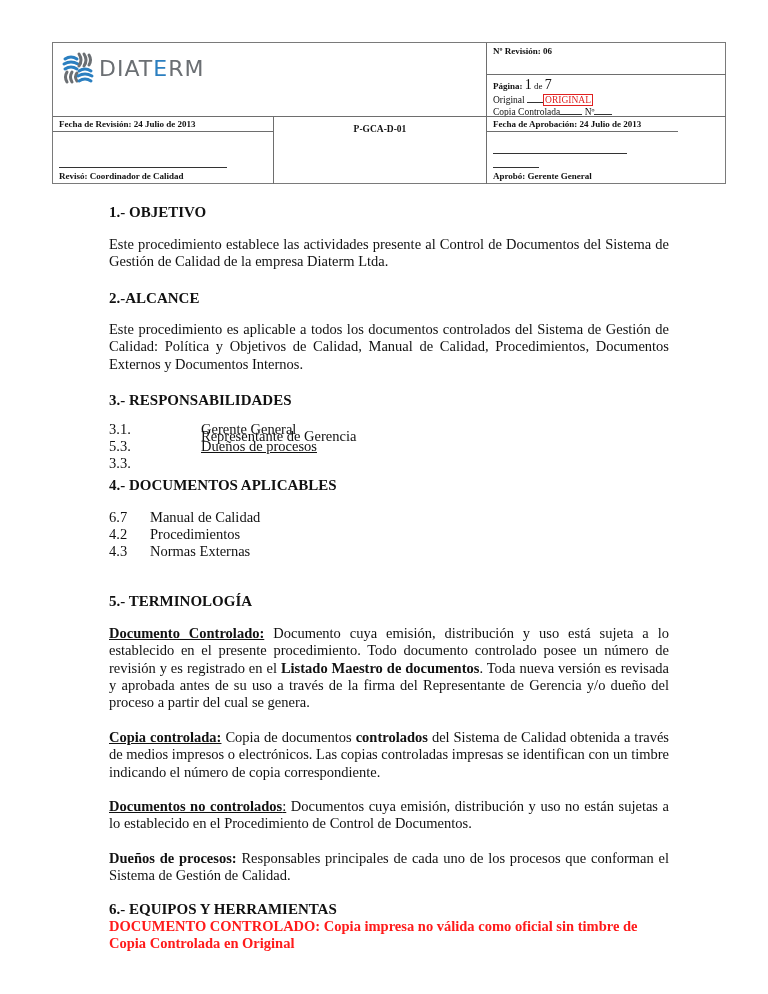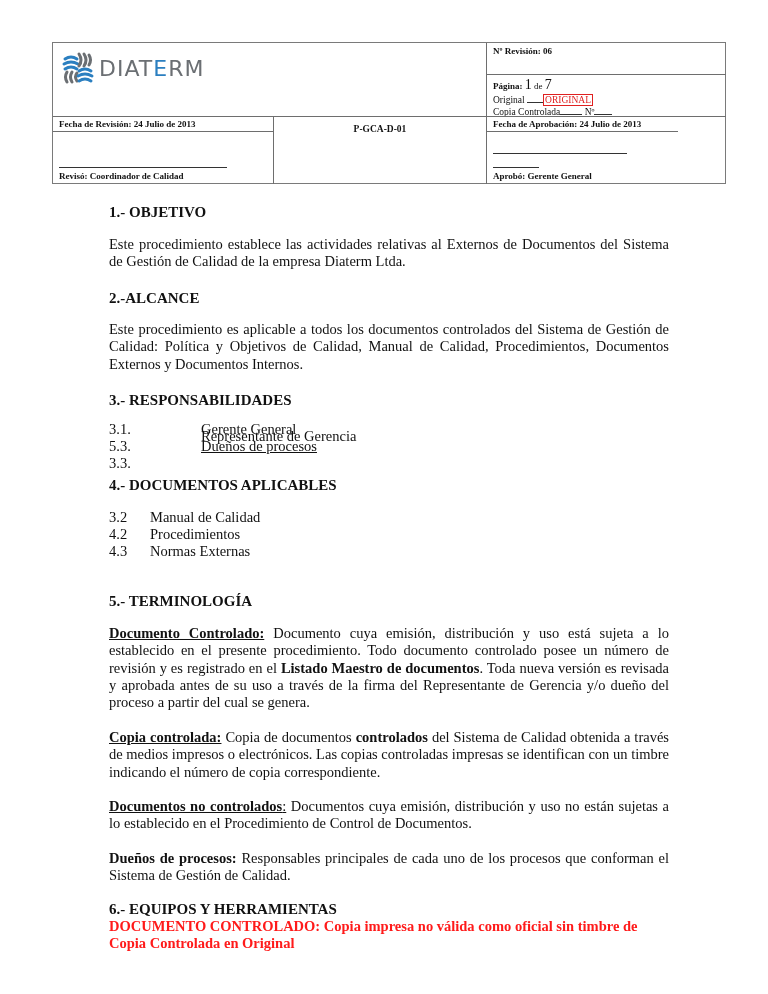--- a/index.html
+++ b/index.html
@@ -91,21 +91,21 @@
     <span class="rl b" style="top:2px;">Fecha de Aprobación: 24 Julio de 2013</span>
   </div>
   <div class="cell bl bt" style="left:433px;top:88px;width:192px;height:53px;">
     <div class="sigline" style="left:6px;top:21px;width:134px;"></div>
     <div class="sigline" style="left:6px;top:35px;width:46px;"></div>
     <span class="rl b" style="top:39px;">Aprobó: Gerente General</span>
   </div>
 </div>
 
 <div class="h" style="top:204px;">1.- OBJETIVO</div>
-<div class="p" style="top:236px;">Este procedimiento establece las actividades relativas al Externos de Documentos del Sistema de Gestión de Calidad de la empresa Diaterm Ltda.</div>
+<div class="p" style="top:236px;">Este procedimiento establece las actividades presente al Control de Documentos del Sistema de Gestión de Calidad de la empresa Diaterm Ltda.</div>
 
 <div class="h" style="top:290px;">2.-ALCANCE</div>
 <div class="p" style="top:321px;">Este procedimiento es aplicable a todos los documentos controlados del Sistema de Gestión de Calidad: Política y Objetivos de Calidad, Manual de Calidad, Procedimientos, Documentos Externos y Documentos Internos.</div>
 
 <div class="h" style="top:392px;">3.- RESPONSABILIDADES</div>
 <div>
   <div>
     <span class="li" style="left:109px;top:421px;">3.1.</span>
     <span class="li" style="left:201px;top:421px;">Gerente General</span>
   </div>
@@ -115,21 +115,21 @@
   </div>
   <div>
     <span class="li" style="left:109px;top:455px;">3.3.</span>
     <span class="li" style="left:201px;top:428px;">Representante de Gerencia</span>
   </div>
 </div>
 
 <div class="h" style="top:477px;">4.-  DOCUMENTOS APLICABLES</div>
 <div>
   <div>
-    <span class="li" style="left:109px;top:509px;">3.2</span>
+    <span class="li" style="left:109px;top:509px;">6.7</span>
     <span class="li" style="left:150px;top:509px;">Manual de Calidad</span>
   </div>
   <div>
     <span class="li" style="left:109px;top:526px;">4.2</span>
     <span class="li" style="left:150px;top:526px;">Procedimientos</span>
   </div>
   <div>
     <span class="li" style="left:109px;top:543px;">4.3</span>
     <span class="li" style="left:150px;top:543px;">Normas Externas</span>
   </div>

